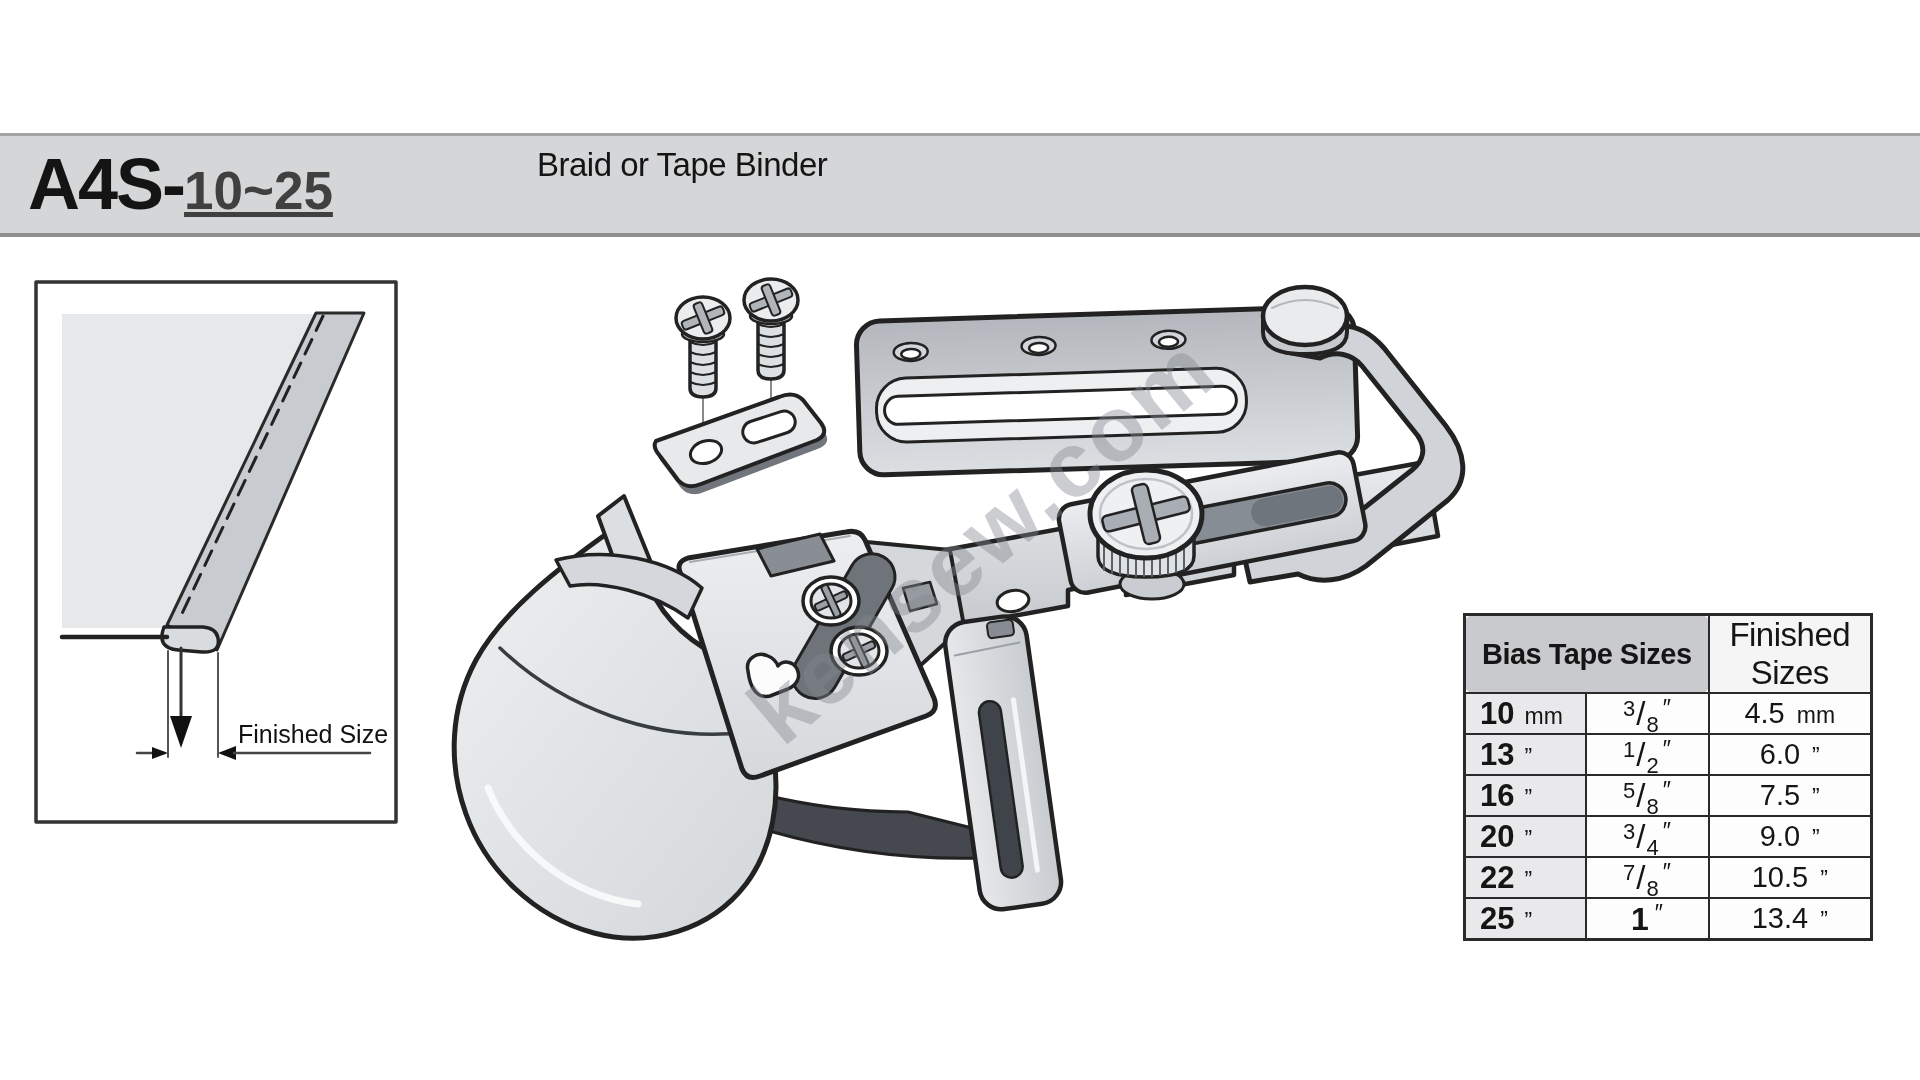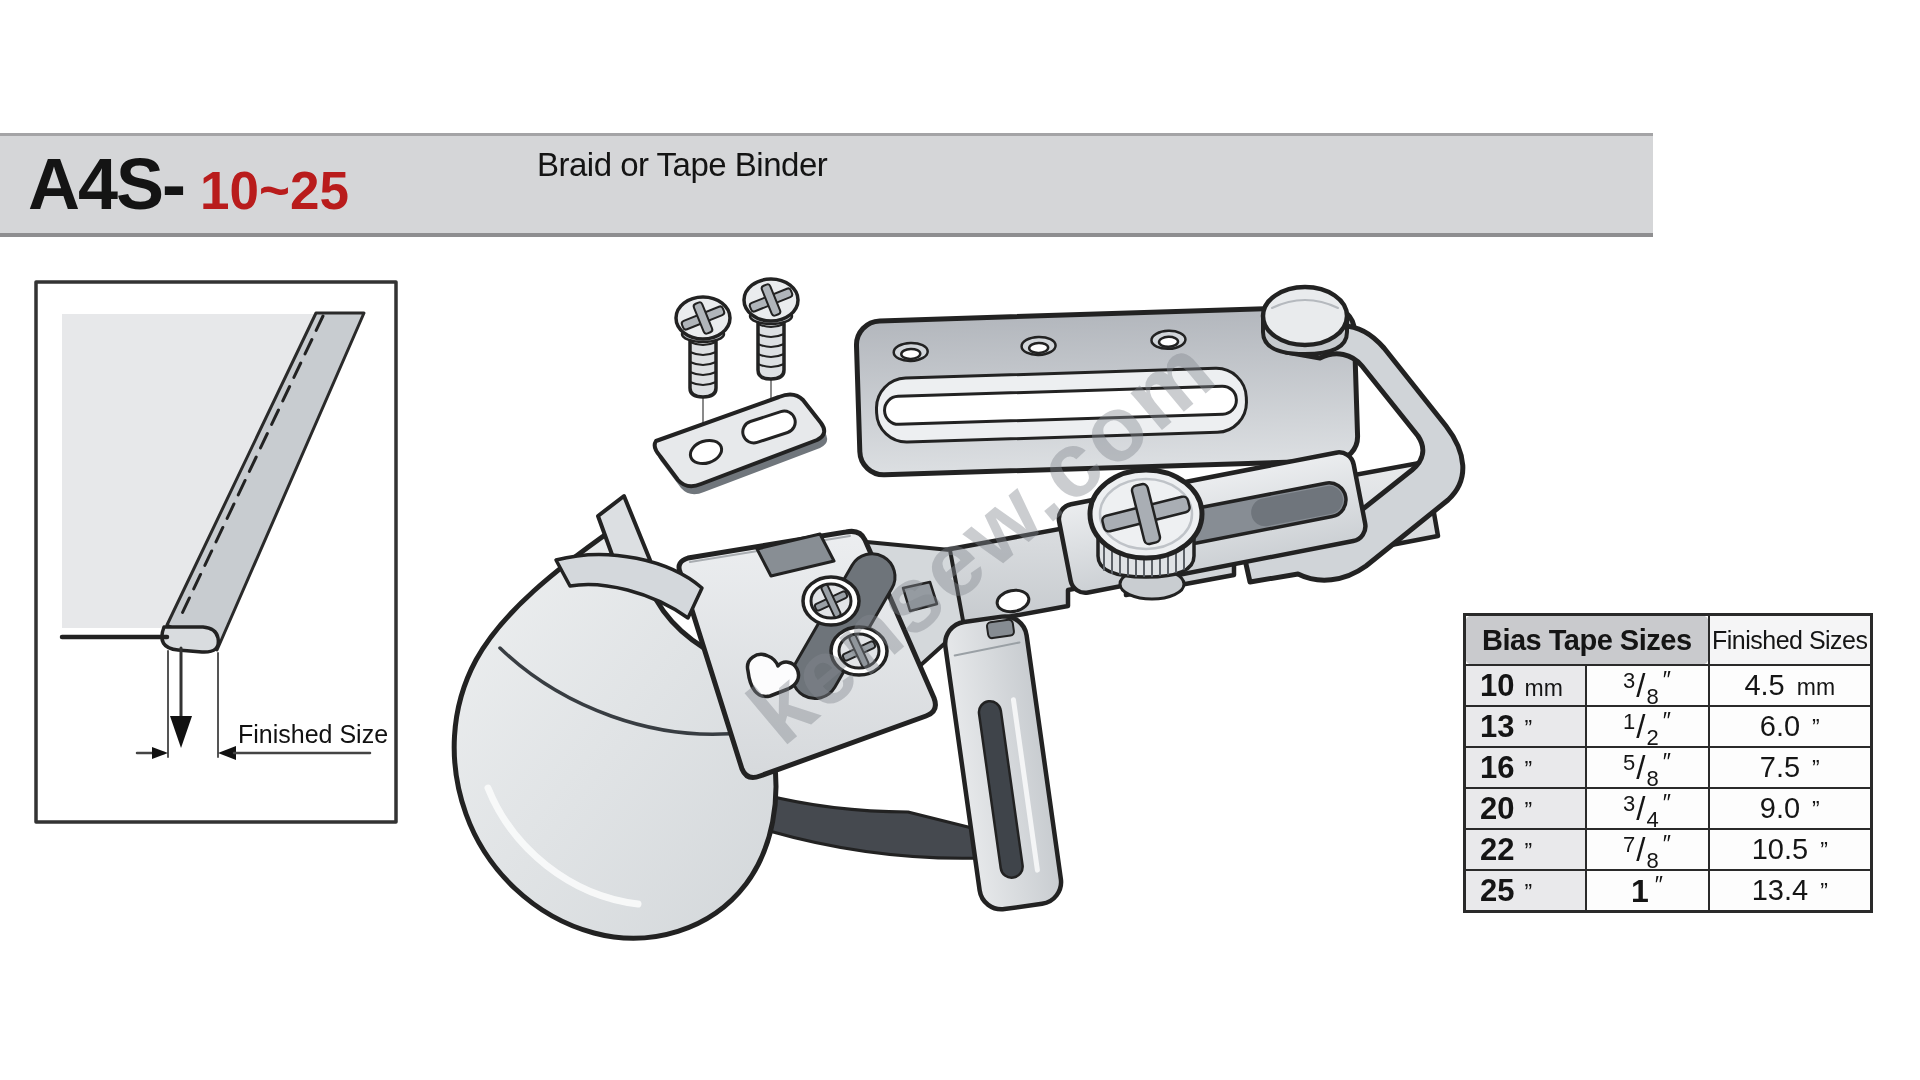--- a/index.html
+++ b/index.html
@@ -1,42 +1,42 @@
 <!DOCTYPE html>
 <html><head>
 <meta charset="utf-8">
 <style>
   html,body{margin:0;padding:0;background:#fff;}
   #screen{position:relative;width:1920px;height:1080px;background:#ffffff;overflow:hidden;
           font-family:"Liberation Sans",sans-serif;color:#151515;}
   
-  .header-bar{position:absolute;left:0;top:133px;width:1653px;height:104px;box-sizing:border-box;
+  .header-bar{position:absolute;left:0;top:133px;width:1920px;height:104px;box-sizing:border-box;
               background:#d5d6d8;border-top:3px solid #a4a4a6;border-bottom:4px solid #8e8e90;}
   .model-block{position:absolute;left:28px;top:0;height:100%;display:flex;align-items:baseline;}
   .model-code{font-size:72px;font-weight:bold;letter-spacing:-2px;line-height:97px;color:#141414;}
-  .model-range{font-size:53px;font-weight:bold;margin-left:16px;letter-spacing:0px;color:#b91c1c;}
+  .model-range{font-size:53px;font-weight:bold;margin-left:0;letter-spacing:0px;color:#404040;text-decoration:underline;}
   .product-name{position:absolute;left:537px;top:10px;font-size:33px;letter-spacing:-0.5px;color:#141414;}
   
   svg.art{position:absolute;left:0;top:0;width:1920px;height:1080px;}
   svg.art path,svg.art rect,svg.art ellipse,svg.art line,svg.art polygon{stroke-linejoin:round;stroke-linecap:round;}
   svg text{font-family:"Liberation Sans",sans-serif;}
   
   .watermark{position:absolute;left:982px;top:540px;transform:translate(-50%,-50%) rotate(-40deg);
              white-space:nowrap;font-size:92px;font-weight:bold;letter-spacing:3px;
              color:rgba(132,136,142,0.42);pointer-events:none;z-index:5;}
   
   .size-table{position:absolute;left:1463px;top:613px;border-collapse:collapse;z-index:6;
               background:#ffffff;table-layout:fixed;}
   .size-table th,.size-table td{border:2px solid #2a2a2a;padding:0;text-align:center;vertical-align:middle;}
   .size-table{border:3px solid #2a2a2a;}
   .size-table th{height:48px;}
   .size-table td{height:39px;margin-left:32px;}
   .col1{width:121px;} .col2{width:123px;} .col3{width:163px;}
   .th-bias{background:#c9cacd;font-size:29px;font-weight:bold;letter-spacing:-0.5px;border-radius:8px;}
-  .th-fin{background:#f5f5f6;font-size:25px;font-weight:normal;letter-spacing:-0.5px;}
+  .th-fin{background:#f5f5f6;font-size:33px;font-weight:normal;letter-spacing:-0.5px;}
   td.c1{background:#e9e9eb;text-align:left;padding-left:14px;}
   td.c2{background:#fdfdfd;} td.c3{background:#fdfdfd;}
   .bnum{font-size:31px;font-weight:bold;}
   .bunit{font-size:23px;margin-left:10px;}
   .fwhole{font-size:32px;font-weight:bold;}
   .fnum{font-size:22px;position:relative;top:-9px;}
   .fsl{font-size:33px;padding:0 1px;}
   .fden{font-size:22px;position:relative;top:7px;}
   .fun{font-size:23px;position:relative;top:-9px;margin-left:4px;}
   .fin{font-size:29px;}

